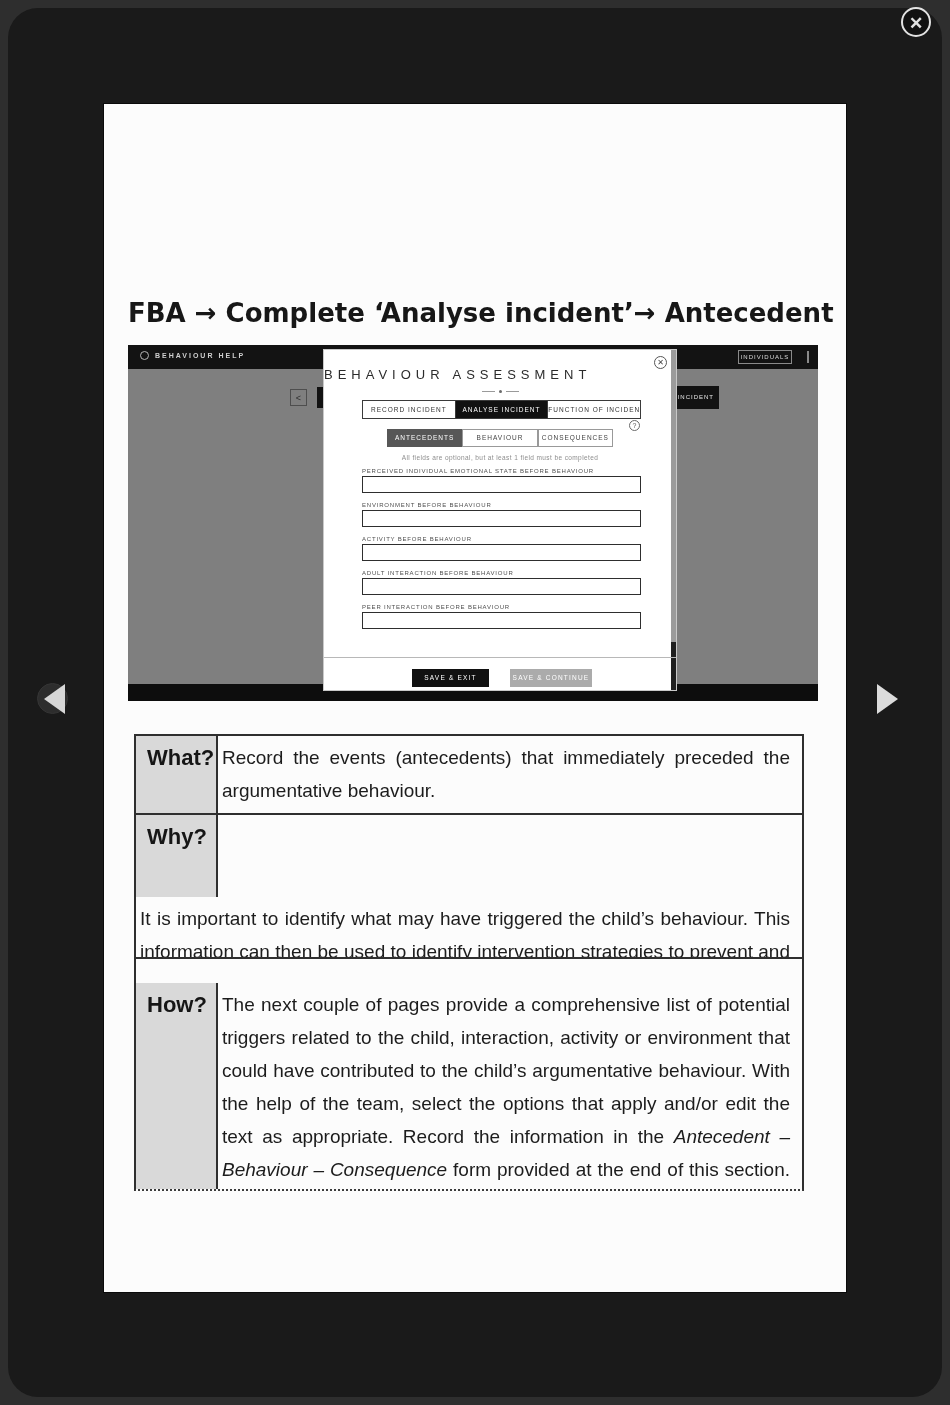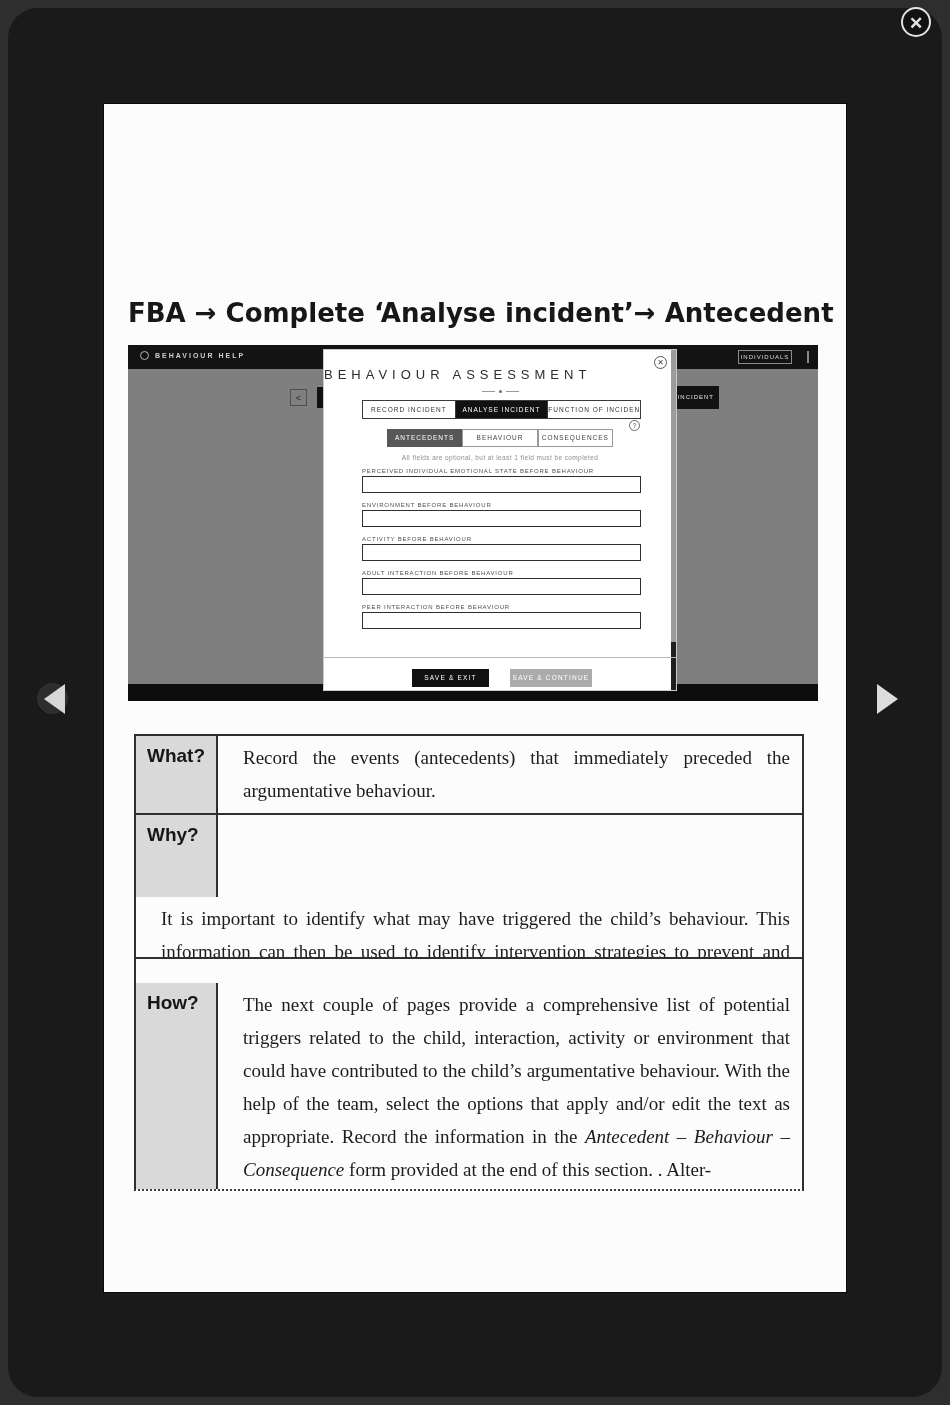--- a/index.html
+++ b/index.html
@@ -157,28 +157,27 @@
   
   .qa-table{
     position:absolute;left:30px;top:630px;width:670px;
     border:2px solid #2f2f2f;border-bottom:2px dotted #3c3c3c;box-sizing:border-box;
   }
   .qa-row{display:flex;border-bottom:2px solid #2f2f2f;}
   .qa-row:last-child{border-bottom:none;}
   .qa-label{
     width:82px;flex:0 0 82px;background:var(--label-col,#d9d9d9);
     border-right:2px solid #2f2f2f;box-sizing:border-box;
-    font-size:19px;font-weight:bold;color:#161616;
+    font-size:22px;font-weight:bold;color:#161616;
     padding:9px 0 8px 11px;
   }
   .qa-text{
-    flex:1 1 auto;box-sizing:border-box;padding:5px 12px 0 25px;
+    flex:1 1 auto;box-sizing:border-box;padding:5px 12px 0 4px;
     font-size:19px;line-height:33px;color:#1c1c1c;text-align:justify;
     overflow:hidden;
-    font-family:Liberation Serif, serif;
   }
   .qa-row.r1{height:77px;}
   .qa-row.r2{height:142px;flex-direction:column;}
   .qa-row.r3{height:206px;margin-top:24px;}
   .qa-text i{font-style:italic;}
 </style>
 </head>
 <body style="--accent-dark: #111111; --active-subtab: #575757; --save-continue: #ababab; --label-col: #d9d9d9; --screenshot-gray: #7f7f7f;">
 
 <div class="viewer"></div>

